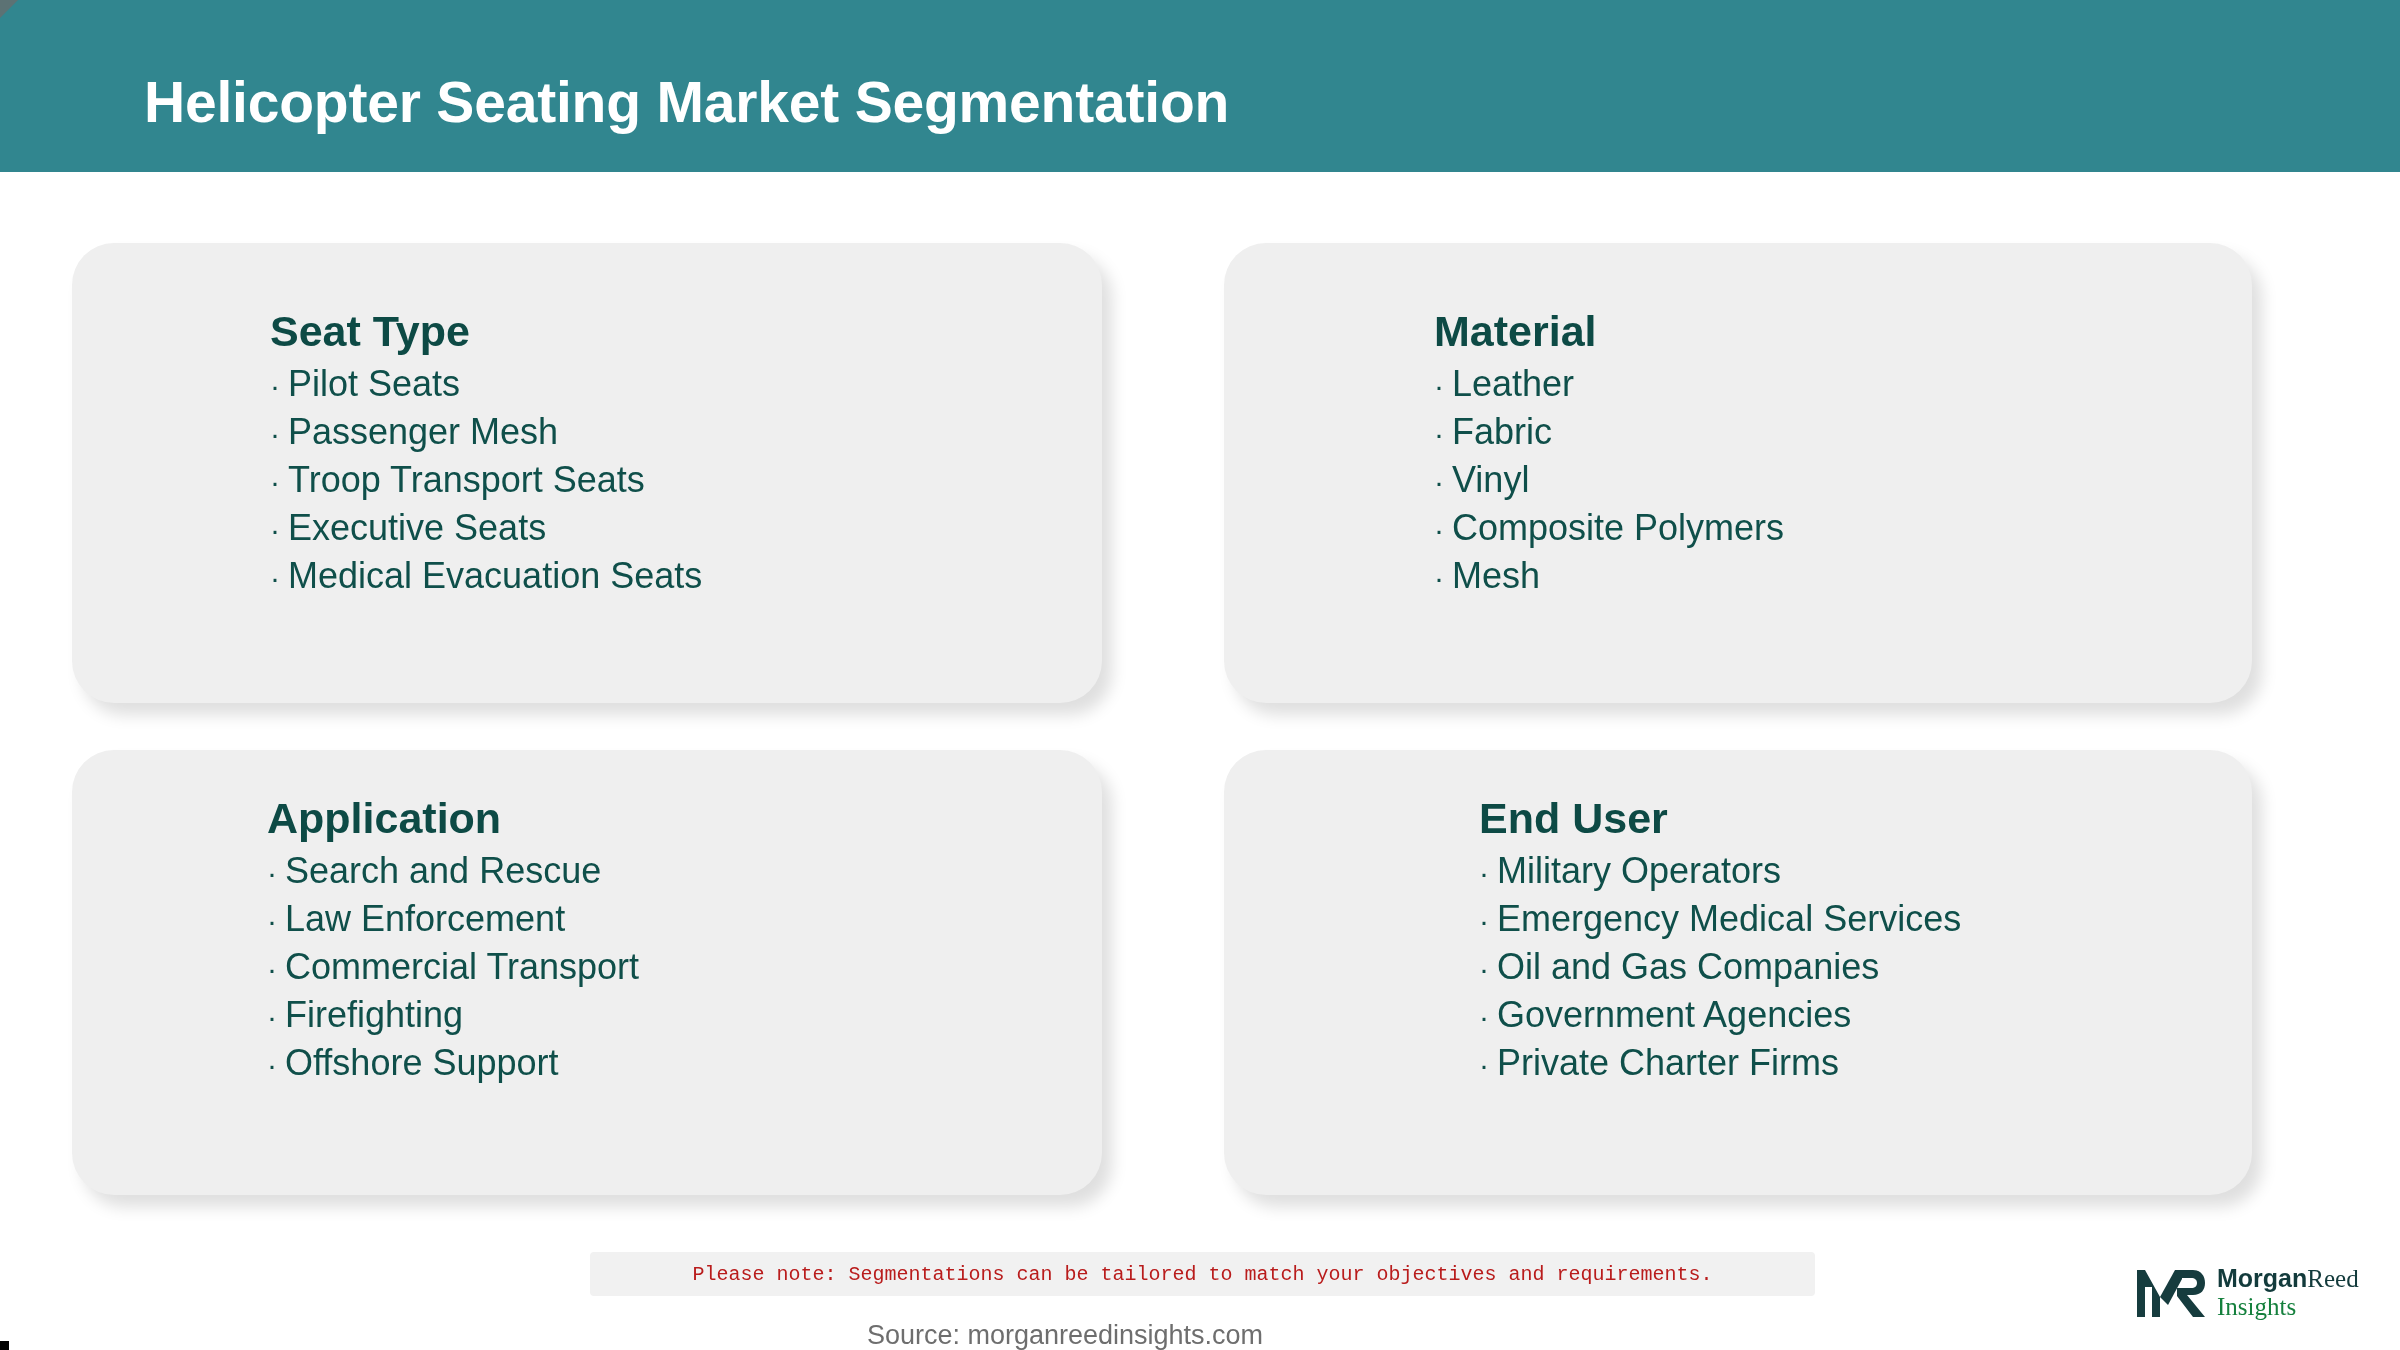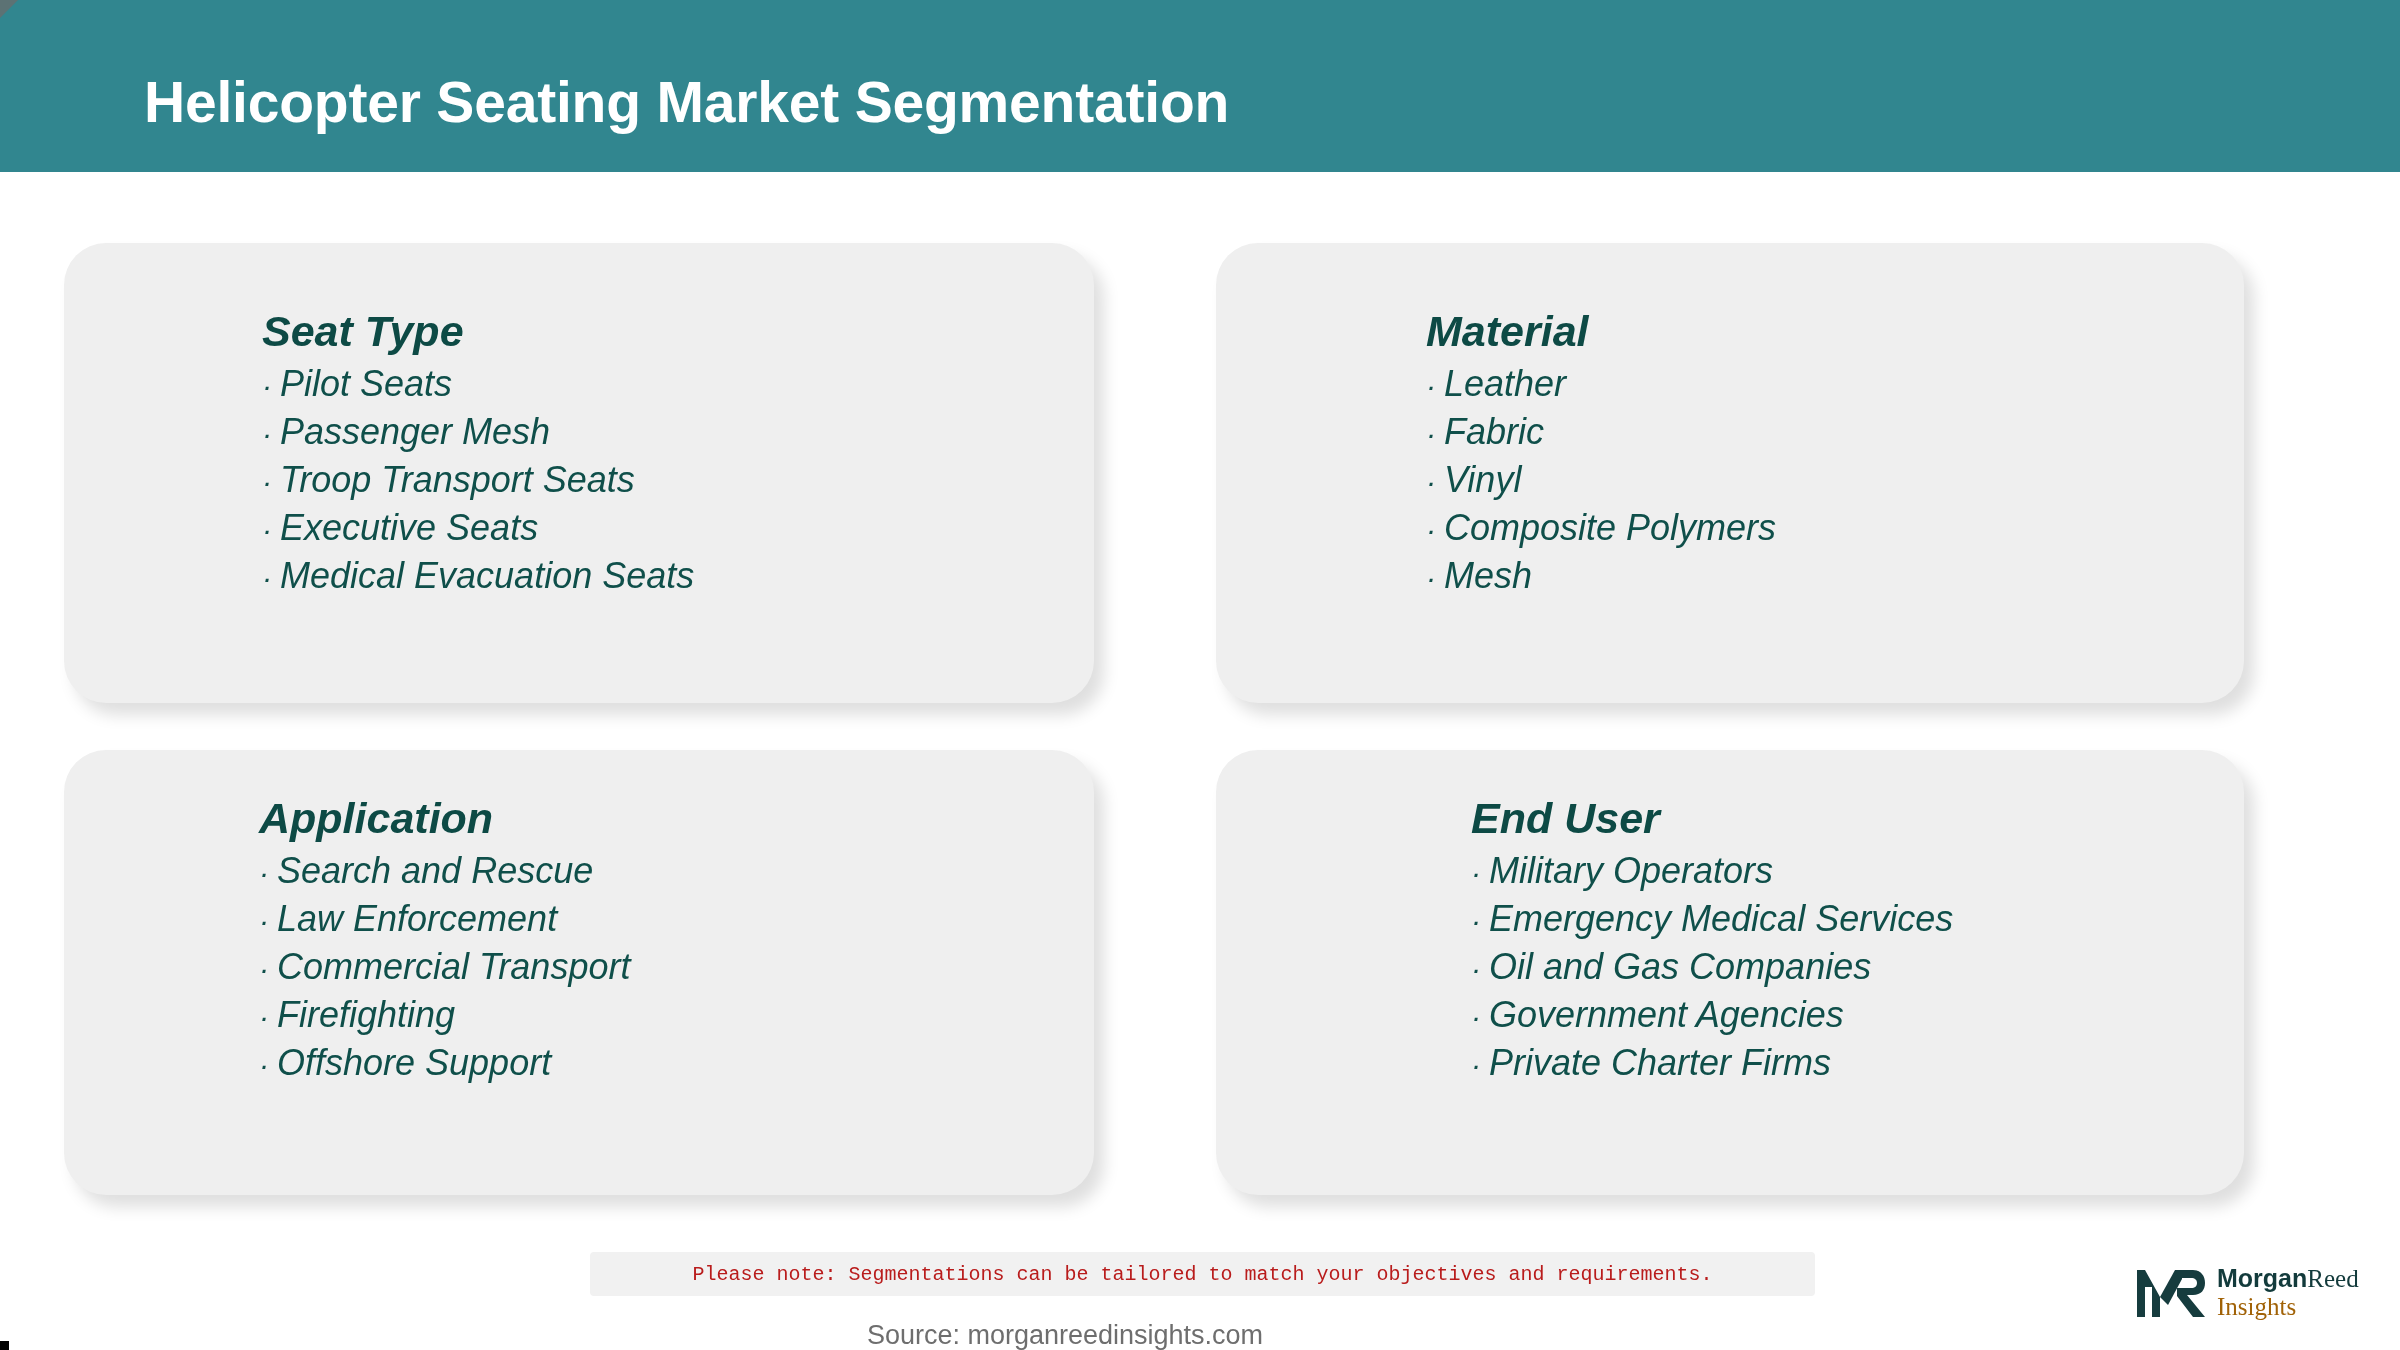--- a/index.html
+++ b/index.html
@@ -45,25 +45,24 @@
     font-size: 57px;
     font-weight: bold;
     color: #ffffff;
     letter-spacing: -0.2px;
     white-space: nowrap;
   }
 
   
   .cards {
     position: absolute;
-    left: 4px;
+    left: 12px;
     top: 172px;
     width: 2000px;
     height: 1060px;
-    font-style: italic;
   }
   .card {
     position: absolute;
     background: #EFEFEF;
     border-radius: 42px;
     box-shadow: 10px 12px 16px rgba(0,0,0,0.13);
     box-sizing: border-box;
     overflow: hidden;
   }
   .card.c0 { left: 60px;   top: 71px;  width: 1030px; height: 460px; }
@@ -175,21 +174,21 @@
   .logo-line1 .bold {
     font-weight: bold;
   }
   .logo-line1 .serif {
     font-family: "Liberation Serif", serif;
     font-weight: normal;
   }
   .logo-line2 {
     font-family: "Liberation Serif", serif;
     font-size: 25px;
-    color: #a16207;
+    color: #15803d;
     margin-top: 3px;
     white-space: nowrap;
   }
 
   .corner-mark {
     position: absolute;
     left: 0;
     bottom: 0;
     width: 9px;
     height: 9px;

